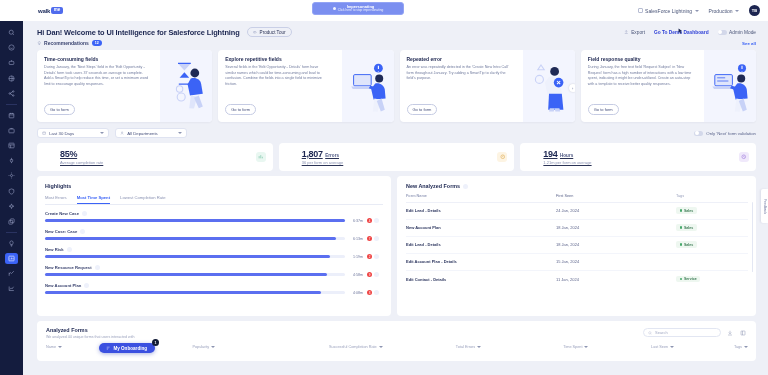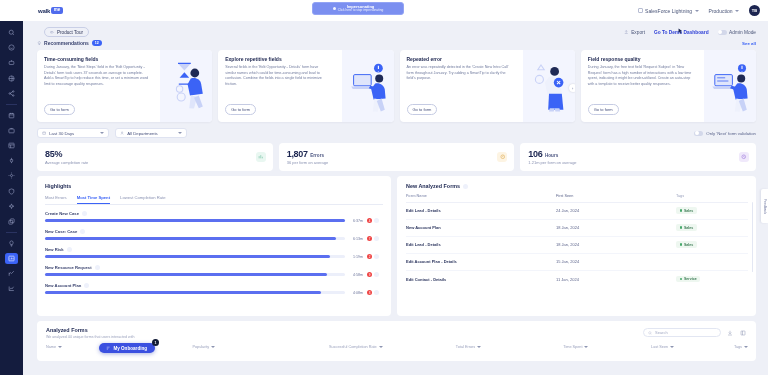--- a/index.html
+++ b/index.html
@@ -111,21 +111,21 @@
     display: flex; align-items: center; gap: 3px; padding: 0 4px; min-width: 72px;
     font-size: 4.3px; color: #46507c;
   }
   .select .caret { margin-left: auto; }
   .filters-right { margin-left: auto; display: flex; align-items: center; gap: 3px; font-size: 4.3px; color: #5a648c; }
 
   
   .kpis { display: flex; gap: 6px; padding: 5px 12px 0 14px; }
   .kpi {
     background: #fff; border-radius: 4px; flex: 1 1 0; height: 28px;
-    display: flex; align-items: center; padding: 0 8px; position: relative;
+    display: flex; align-items: center; padding: 0 23px; position: relative; text-decoration: underline;
   }
   .kpi-big { font-size: 9px; font-weight: 700; color: #1b2550; letter-spacing: -.3px; }
   .kpi-unit { font-size: 4.6px; color: #4b5580; margin-left: 2.5px; font-weight: 600; }
   .kpi-sub { font-size: 4px; color: #8a92b2; margin-top: 1.5px; }
   .kpi-ico {
     position: absolute; right: 7px; top: 9px; width: 10px; height: 10px; border-radius: 3px;
     display: flex; align-items: center; justify-content: center;
   }
   .kpi-ico svg { width: 5.5px; height: 5.5px; }
 
@@ -327,20 +327,21 @@
     <div class="side-ico">
         <svg viewBox="0 0 24 24" fill="none" stroke="currentColor" stroke-width="2">
           <path d="M4 19V5M4 19h16M7 15l4-5 3 3 5-7"></path>
         </svg>
       </div>
   </div>
 
   <div class="main">
 
     <div class="page-head">
+      <div class="page-title">Hi Dan! Welcome to UI Intelligence for Salesforce Lightning</div>
       <div class="tour-pill">
         <svg viewBox="0 0 24 24" fill="none" stroke="#7e88b0" stroke-width="2" style="width:4.5px;height:4.5px">
             <path d="M4 8h10l4 4-4 4H4z"></path>
           </svg>
         <span class="tour-label">Product Tour</span>
       </div>
       <div class="head-right">
         <div class="hr-item">
           <svg viewBox="0 0 24 24" fill="none" stroke="#7e88b0" stroke-width="2" style="width:4.5px;height:4.5px">
               <path d="M12 3v12M7 8l5-5 5 5M4 19h16"></path>
@@ -488,21 +489,21 @@
         </div>
         <div class="kpi-ico" style="background:#fdf4e3">
           <svg viewBox="0 0 24 24" fill="none" stroke="#d79a2b" stroke-width="2">
               <circle cx="12" cy="12" r="8"></circle>
               <path d="M12 8v5M12 16v.5"></path>
             </svg>
         </div>
       </div>
       <div class="kpi">
         <div>
-          <span class="kpi-big">106</span><span class="kpi-unit">Hours</span>
+          <span class="kpi-big">194</span><span class="kpi-unit">Hours</span>
           <div class="kpi-sub">1.21m per form on average</div>
         </div>
         <div class="kpi-ico" style="background:#f0e9fb">
           <svg viewBox="0 0 24 24" fill="none" stroke="#8b5ed6" stroke-width="2">
               <circle cx="12" cy="12" r="8"></circle>
               <path d="M12 8v4l3 2"></path>
             </svg>
         </div>
       </div>
     </div>

